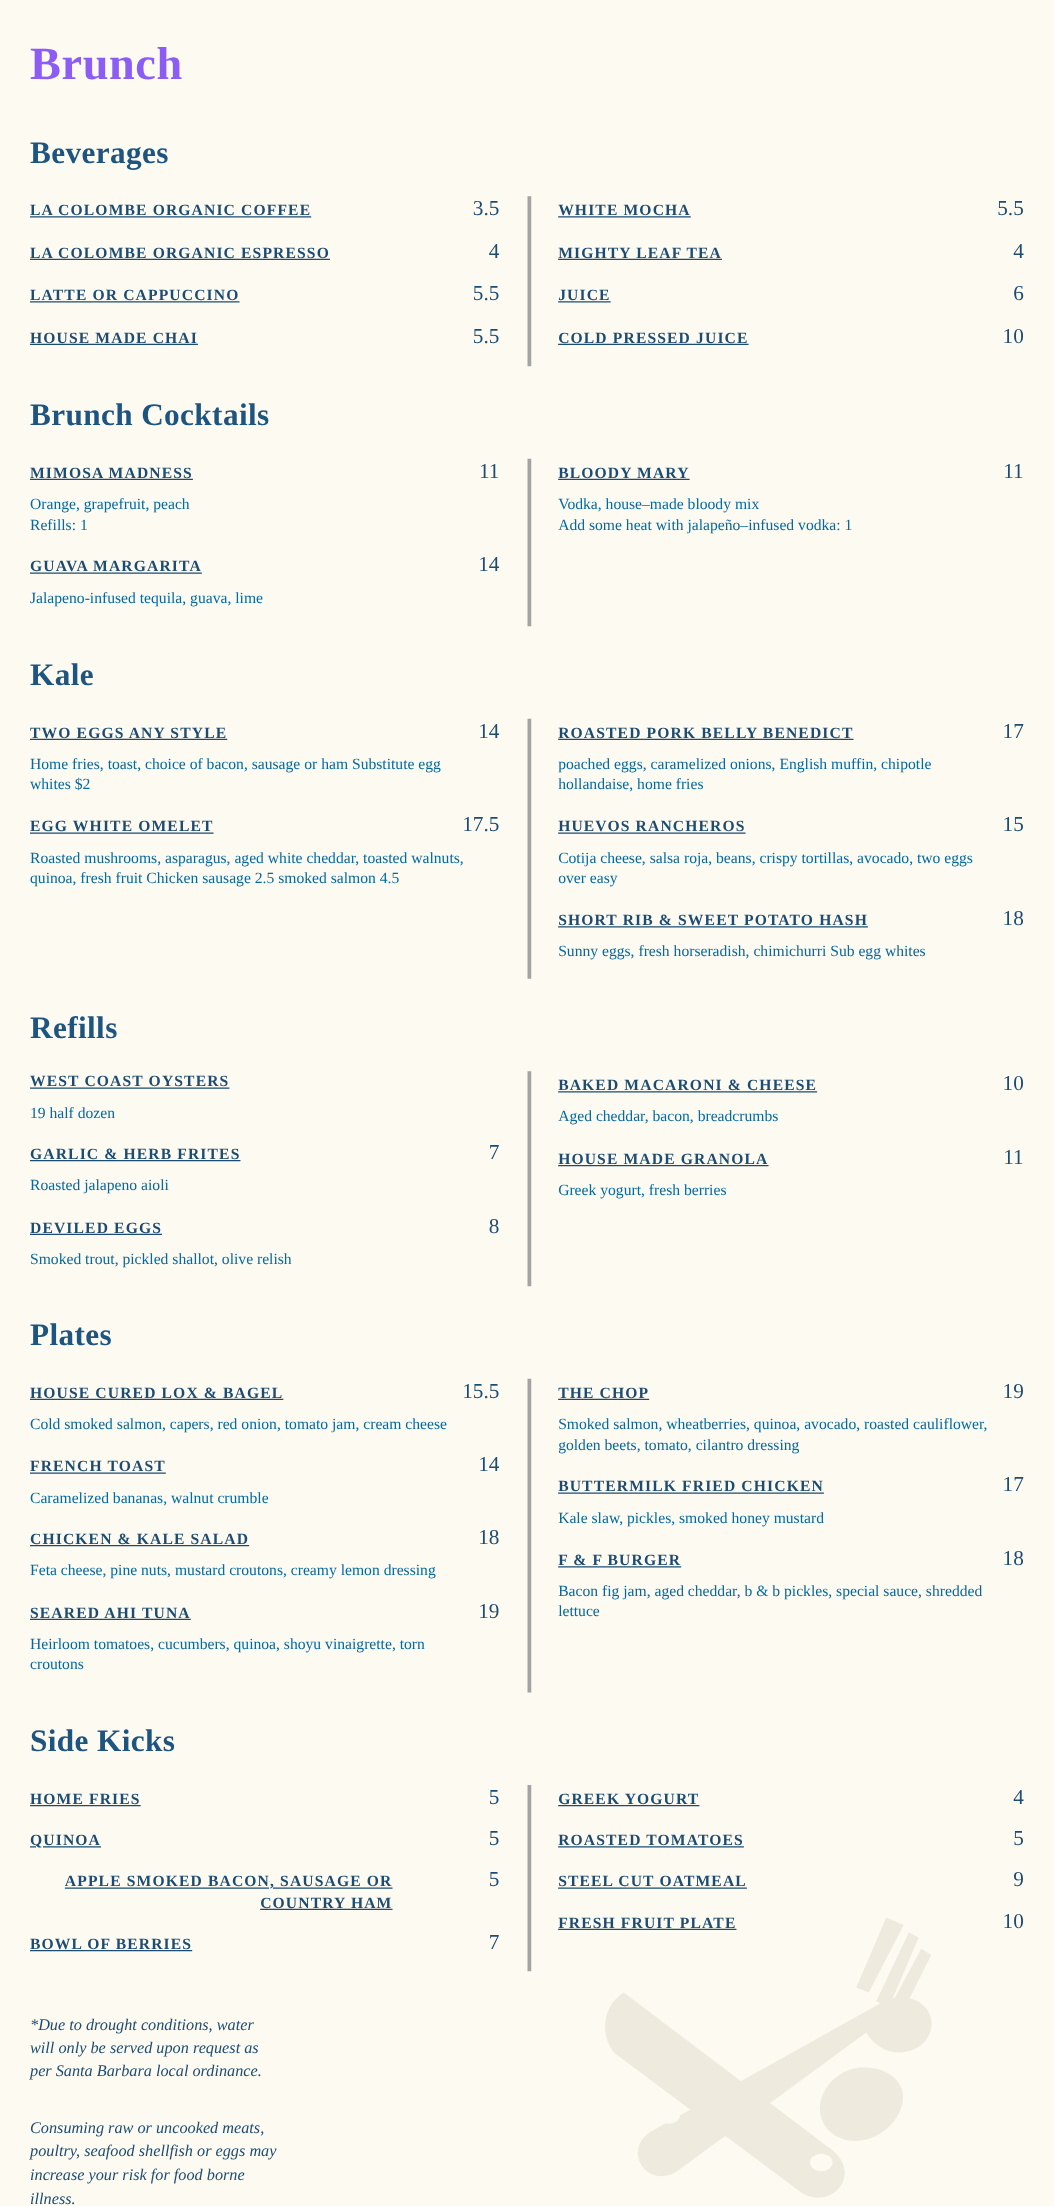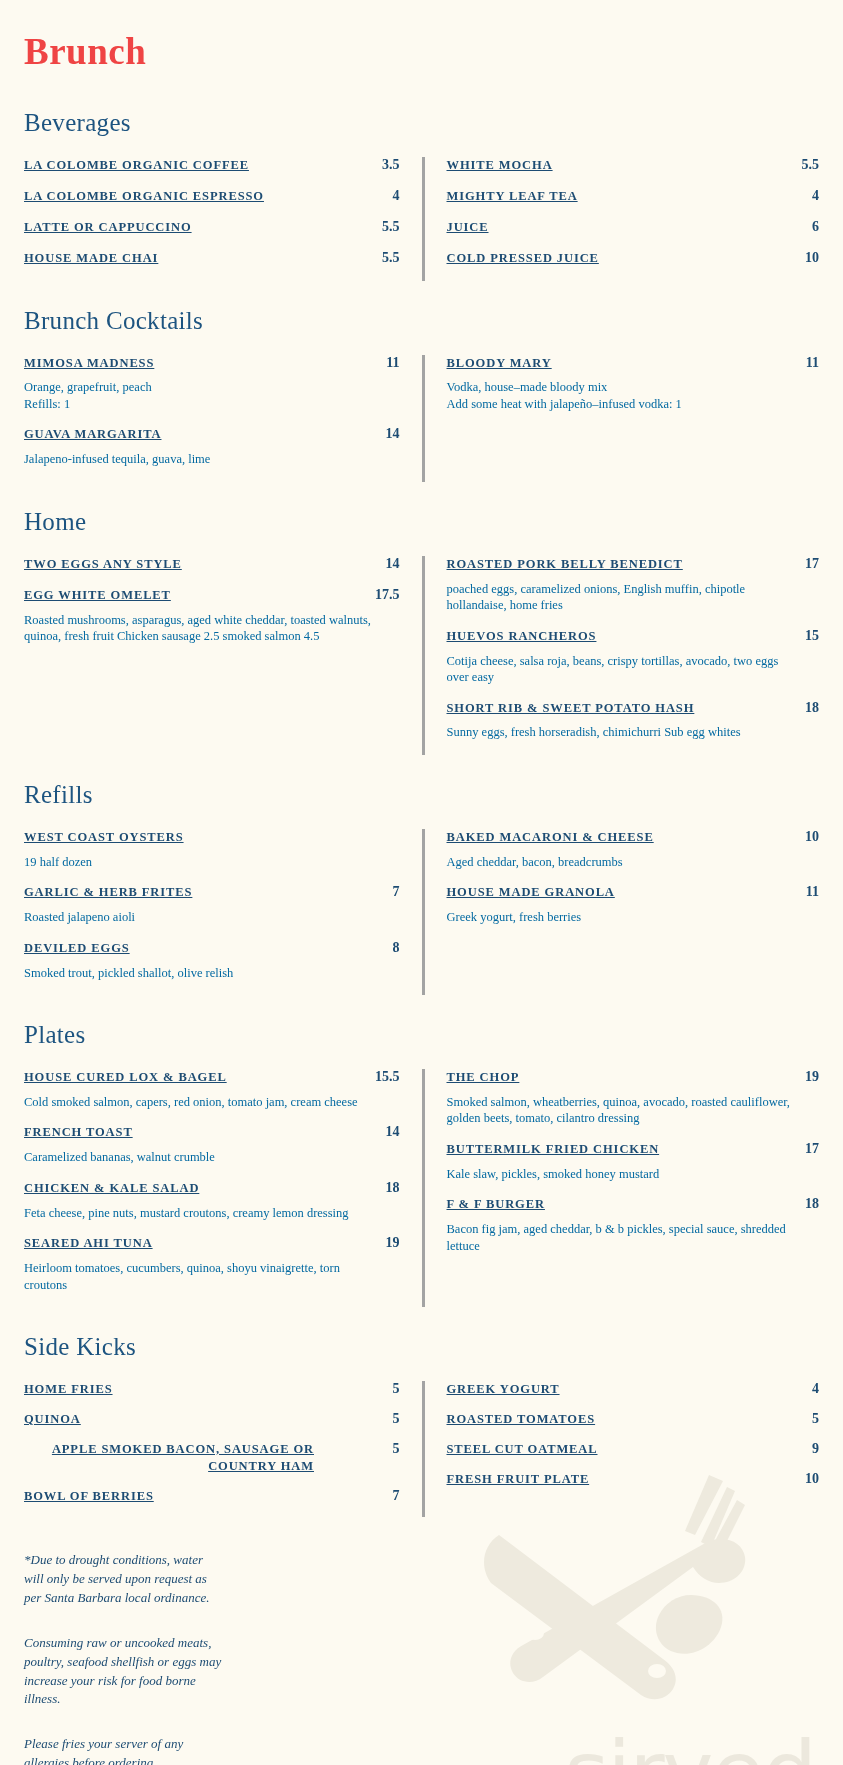--- a/index.html
+++ b/index.html
@@ -18,28 +18,28 @@
   }
   .page {
     position: relative;
     padding: 24px 24px 40px 24px;
     z-index: 2;
   }
   .menu-title {
     font-family: "Liberation Serif", serif;
     font-size: 37px;
     font-weight: bold;
-    color: #ef4444;
+    color: #8b5cf6;
     letter-spacing: 0.5px;
     margin: 6px 0 36px 0;
   }
   .section { margin-bottom: 26px; }
   .section-title {
     font-size: 25px;
-    font-weight: normal;
+    font-weight: bold;
     color: #1d5480;
     margin: 0 0 20px 0;
     letter-spacing: 0.3px;
   }
   .cols {
     display: flex;
     align-items: stretch;
   }
   .col {
     width: 50%;
@@ -61,22 +61,22 @@
     font-size: 12.5px;
     font-weight: bold;
     letter-spacing: 0.9px;
     text-transform: uppercase;
     color: #1d4c73;
     line-height: 1.35;
     font-variant: small-caps;
     text-decoration: underline;
   }
   .item-price {
-    font-size: 14px;
-    font-weight: bold;
+    font-size: 17px;
+    font-weight: normal;
     color: #1d4c73;
     white-space: nowrap;
     padding-left: 6px;
   }
   .item-desc {
     font-size: 12.5px;
     color: #0369a1;
     line-height: 1.32;
     margin-top: 8px;
     max-width: 350px;
@@ -224,28 +224,29 @@
             <div class="item-price">11</div>
           </div>
           <div class="item-desc" style="white-space:pre-line;max-width:330px">Vodka, house–made bloody mix
 Add some heat with jalapeño–infused vodka: 1</div>
         </div>
       </div>
     </div>
   </div>
 
   <div class="section">
-    <h2 class="section-title">Home</h2>
+    <h2 class="section-title">Kale</h2>
     <div class="cols">
       <div class="col">
         <div class="item">
           <div class="item-head">
             <div class="item-name">TWO EGGS ANY STYLE</div>
             <div class="item-price">14</div>
           </div>
+          <div class="item-desc">Home fries, toast, choice of bacon, sausage or ham Substitute egg whites $2</div>
         </div>
         <div class="item">
           <div class="item-head">
             <div class="item-name">EGG WHITE OMELET</div>
             <div class="item-price">17.5</div>
           </div>
           <div class="item-desc">Roasted mushrooms, asparagus, aged white cheddar, toasted walnuts, quinoa, fresh fruit Chicken sausage 2.5 smoked salmon 4.5</div>
         </div>
       </div>
       <div class="col right">

